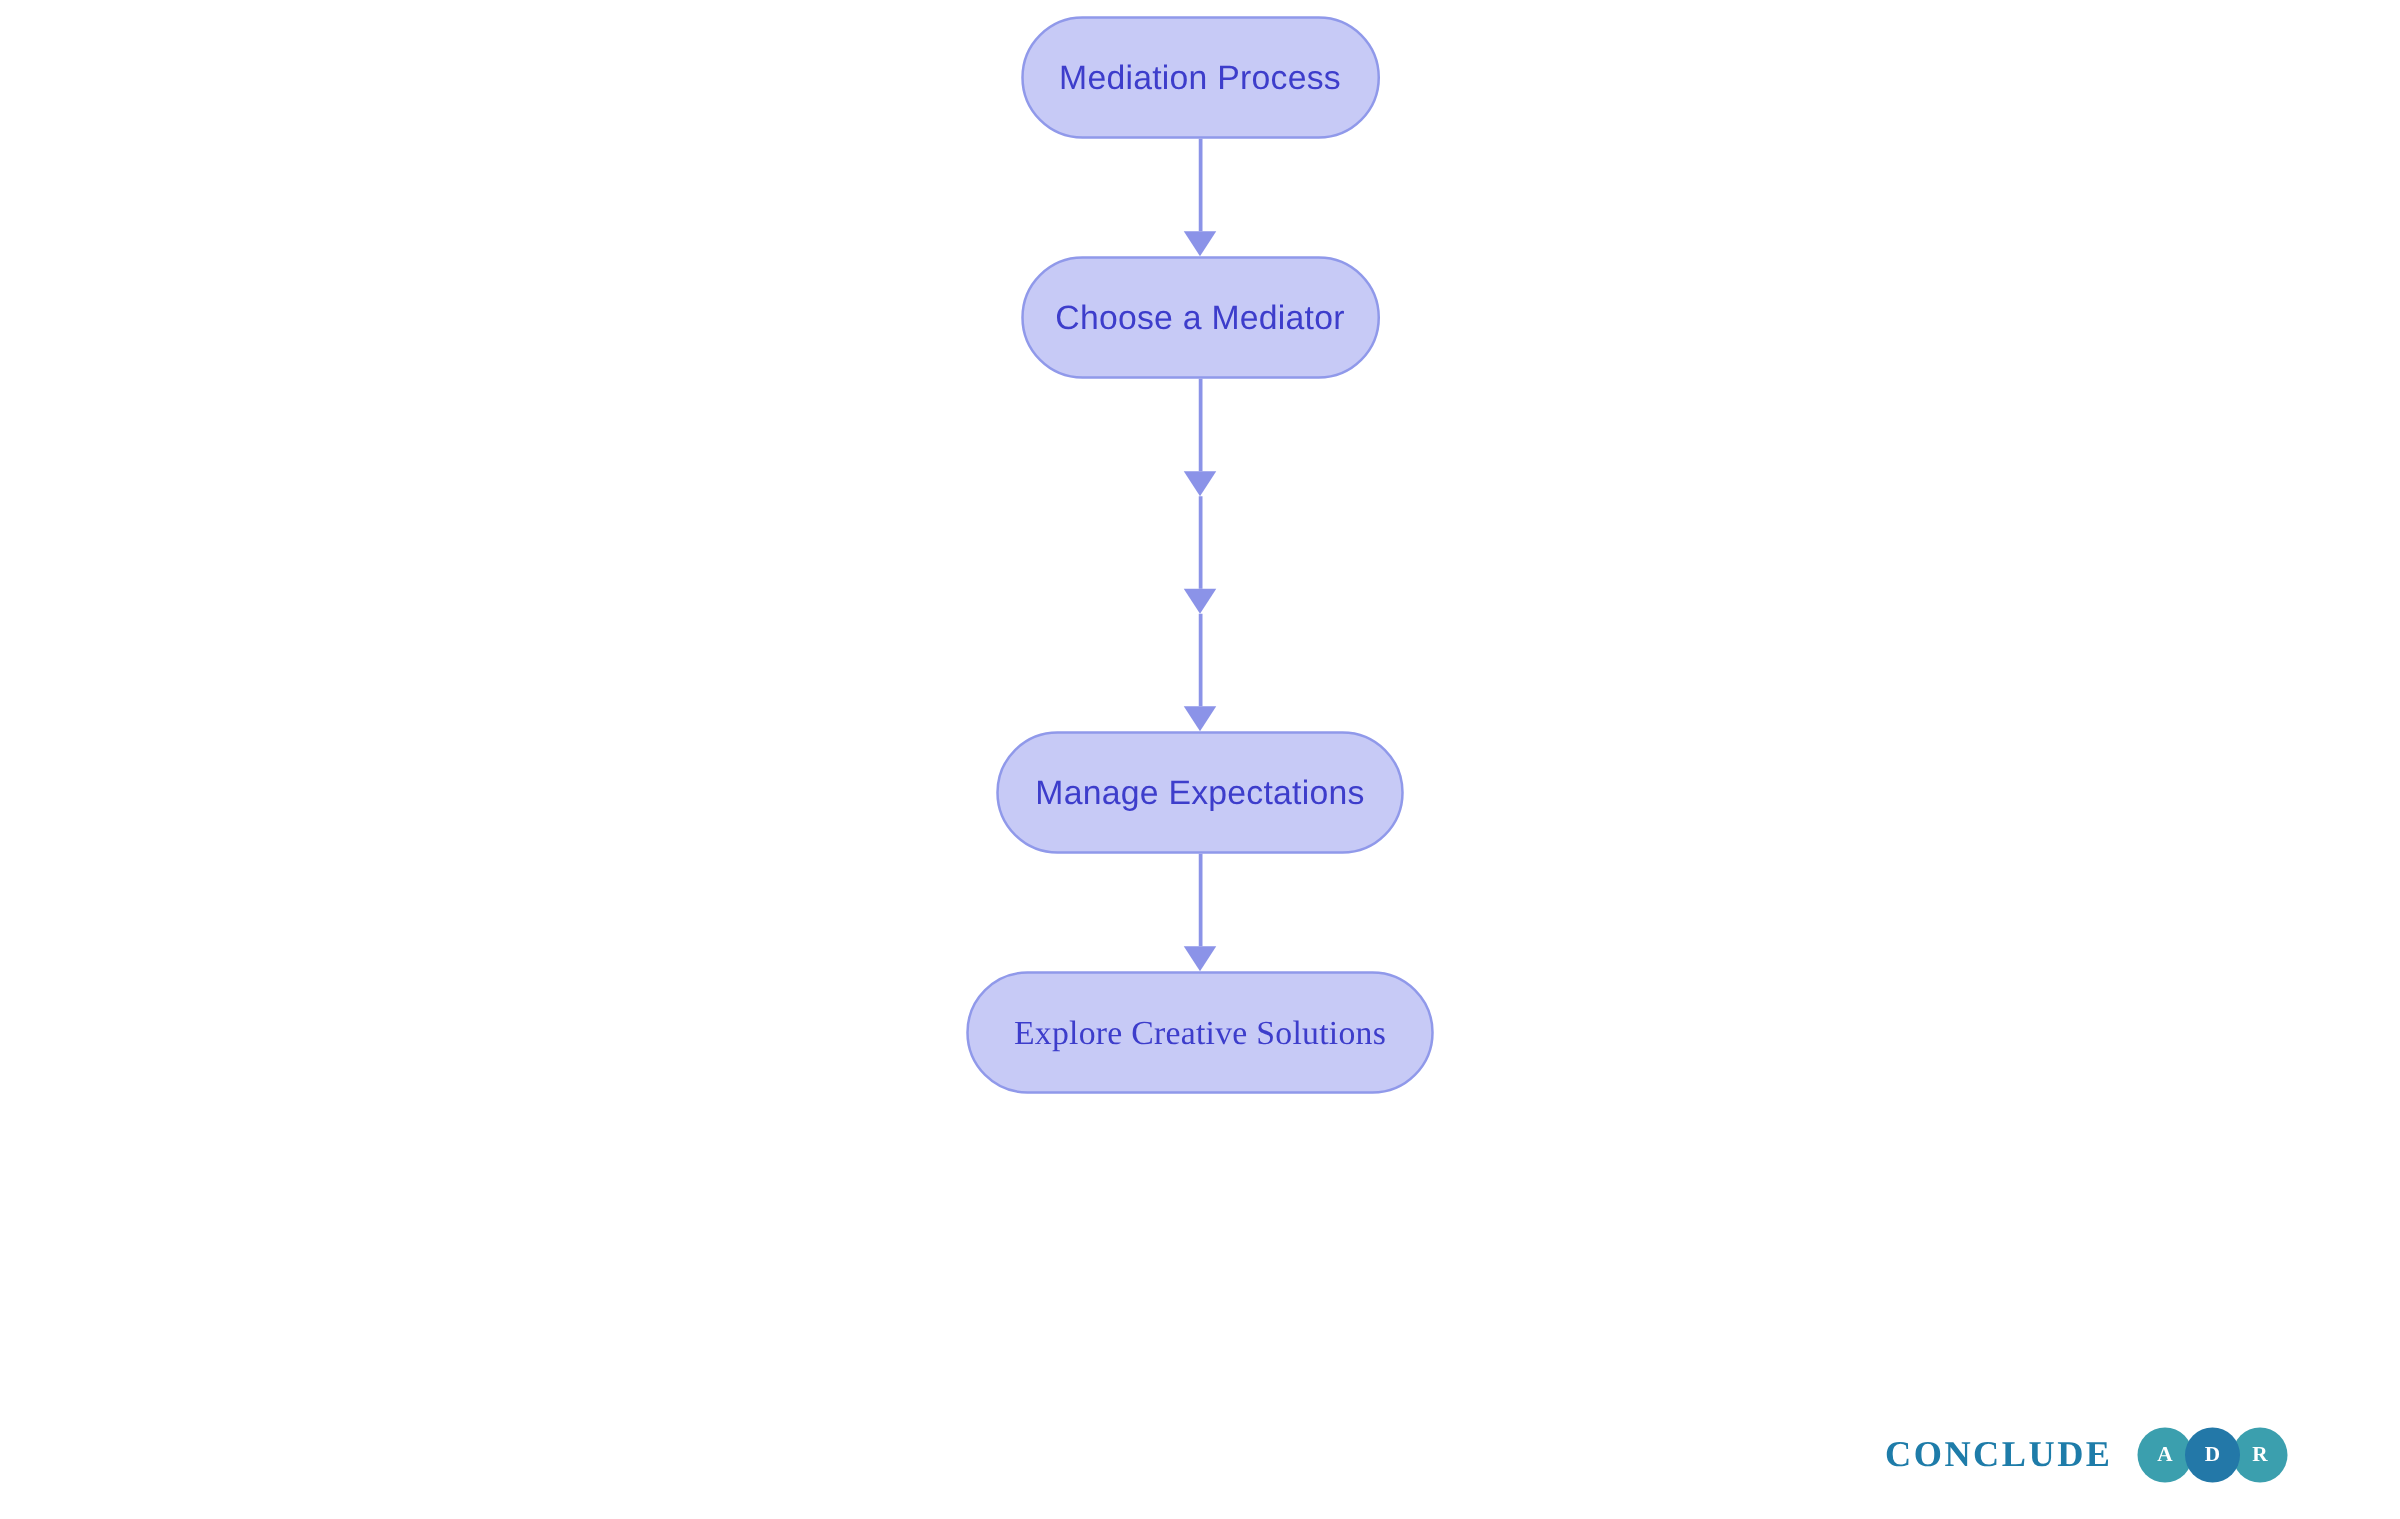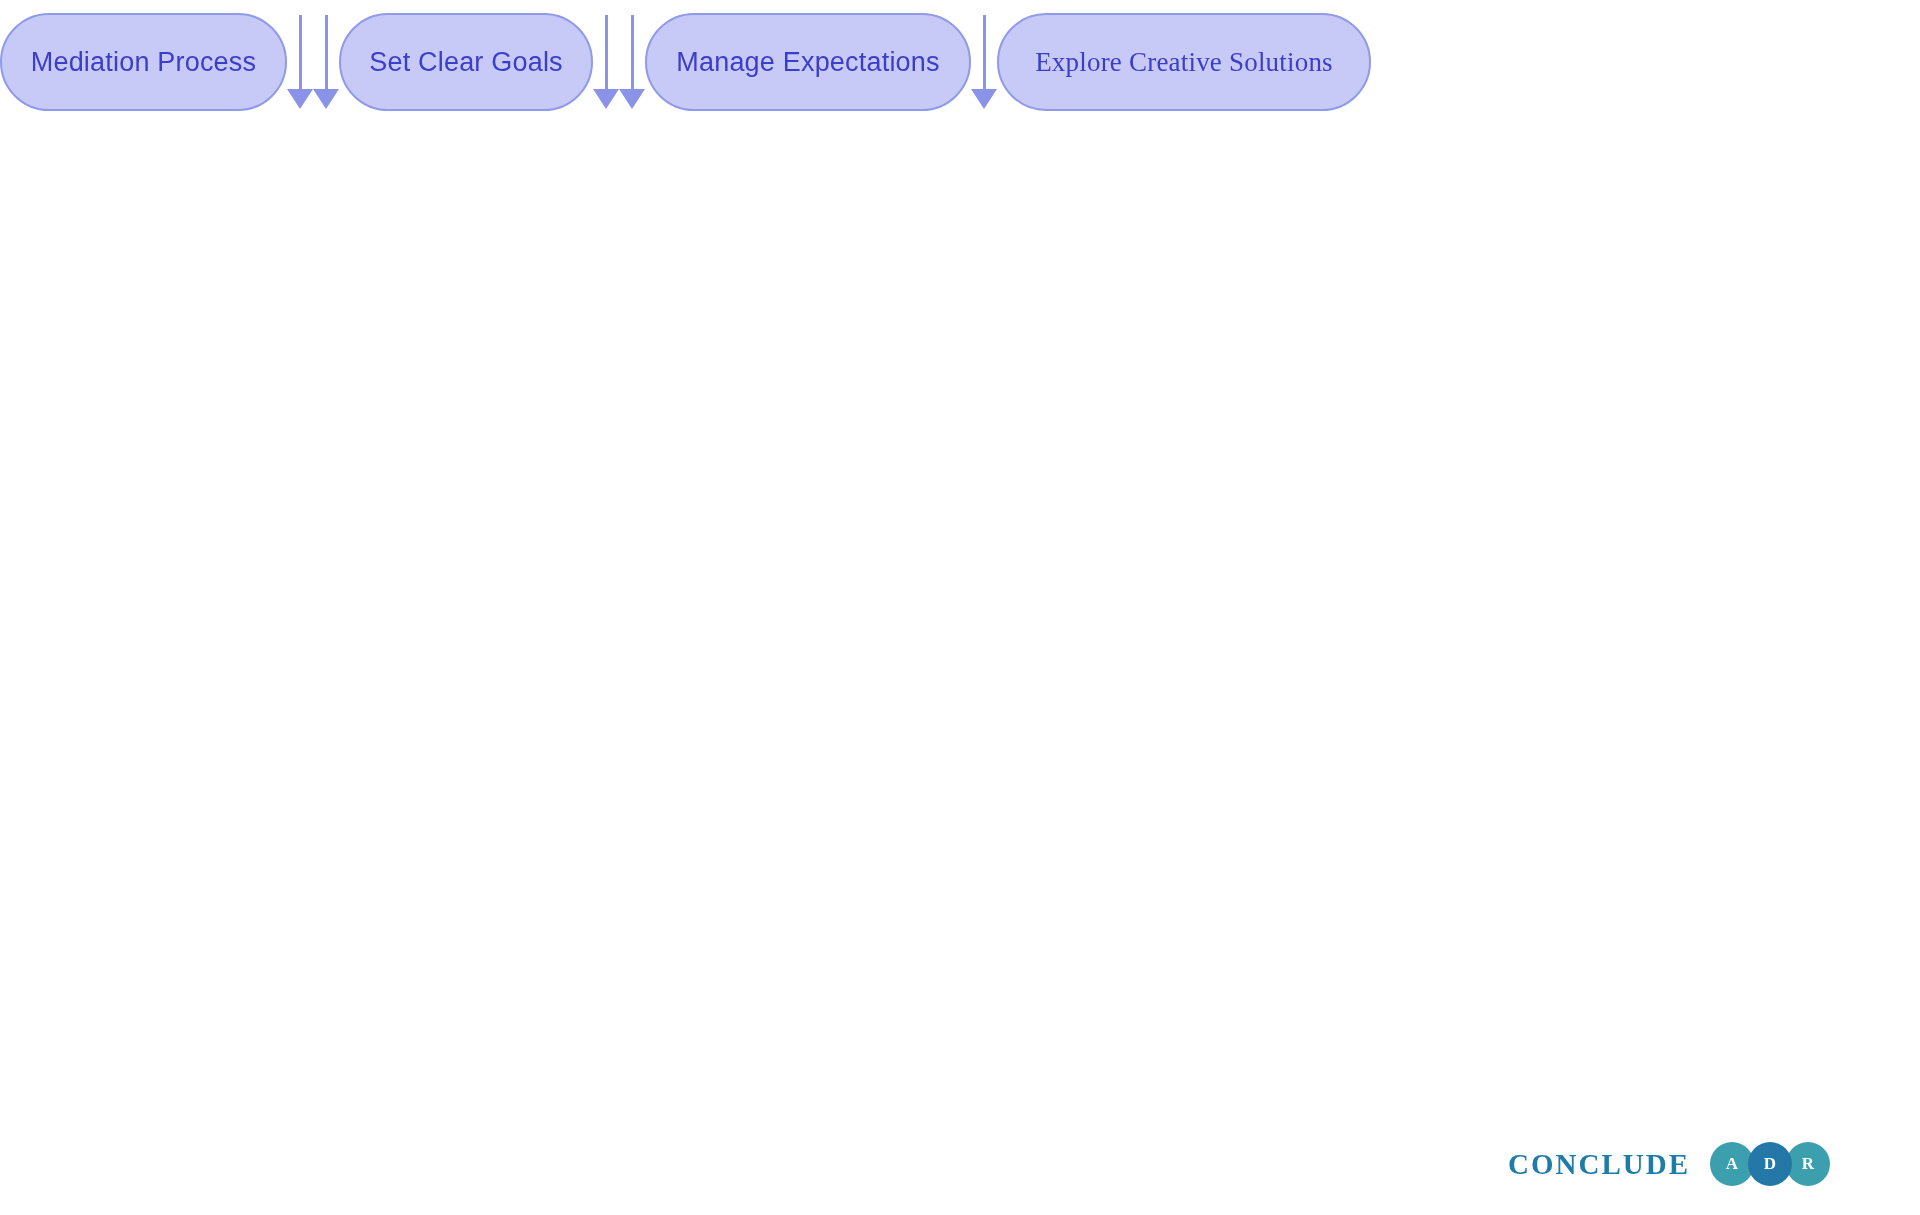--- a/index.html
+++ b/index.html
@@ -26,21 +26,21 @@
     width: 1920px;
     height: 1215px;
     background: var(--canvas-bg);
   }
   .flow-column {
     position: absolute;
     top: 13px;
     left: 0;
     width: 100%;
     display: flex;
-    flex-direction: row;
+    flex-direction: column;
     align-items: center;
   }
   .flow-node {
     height: 98px;
     border: 2px solid var(--node-border);
     background: var(--node-fill);
     border-radius: 49px;
     display: flex;
     align-items: center;
     justify-content: center;
@@ -127,29 +127,29 @@
 
     <div class="flow-node w-n1">
       <span>Mediation Process</span>
     </div>
 
     <div class="flow-arrow">
       <div class="shaft"></div>
       <div class="head"></div>
     </div>
 
+    <div class="flow-node w-n2">
+      <span>Choose a Mediator</span>
+    </div>
 
     <div class="flow-arrow">
       <div class="shaft"></div>
       <div class="head"></div>
     </div>
 
-    <div class="flow-node w-n3">
-      <span>Set Clear Goals</span>
-    </div>
 
     <div class="flow-arrow">
       <div class="shaft"></div>
       <div class="head"></div>
     </div>
 
 
     <div class="flow-arrow">
       <div class="shaft"></div>
       <div class="head"></div>

